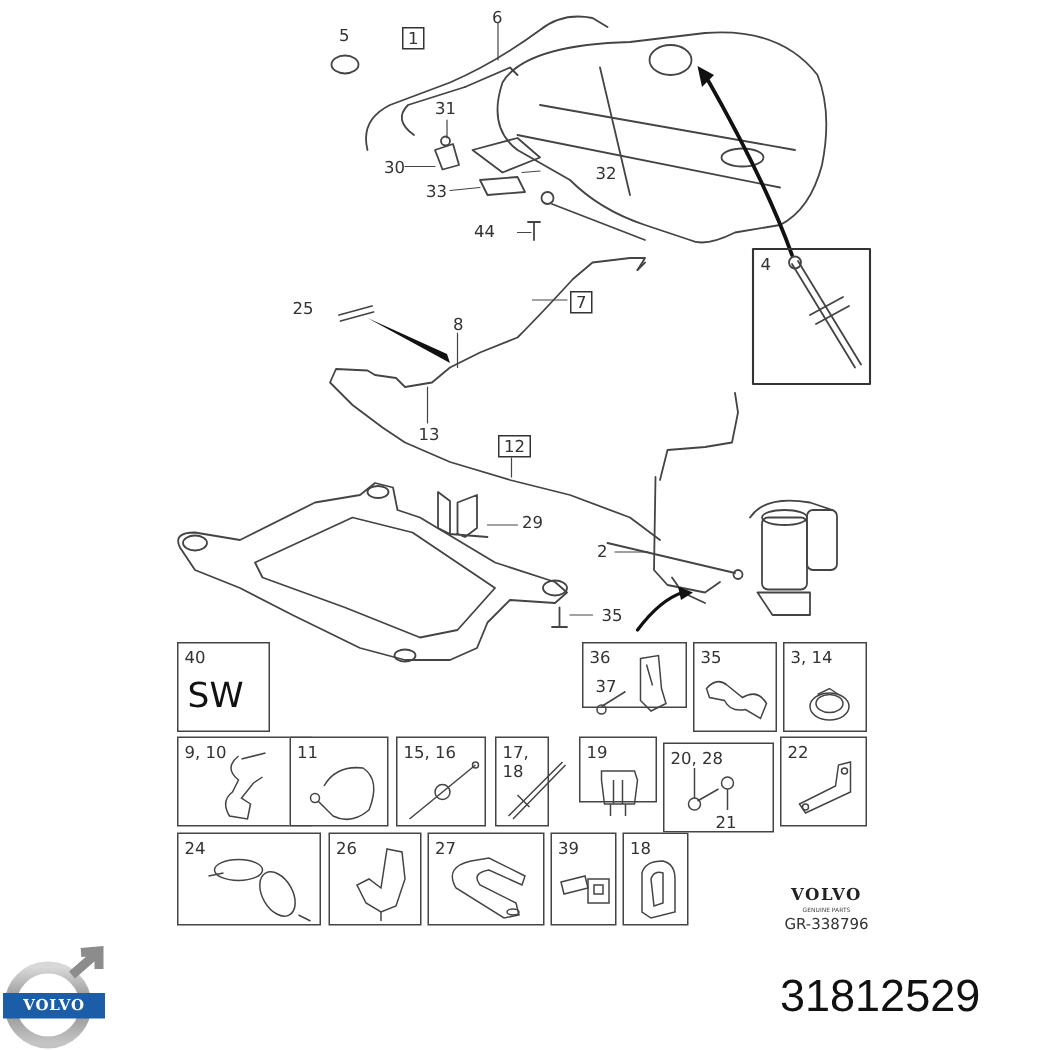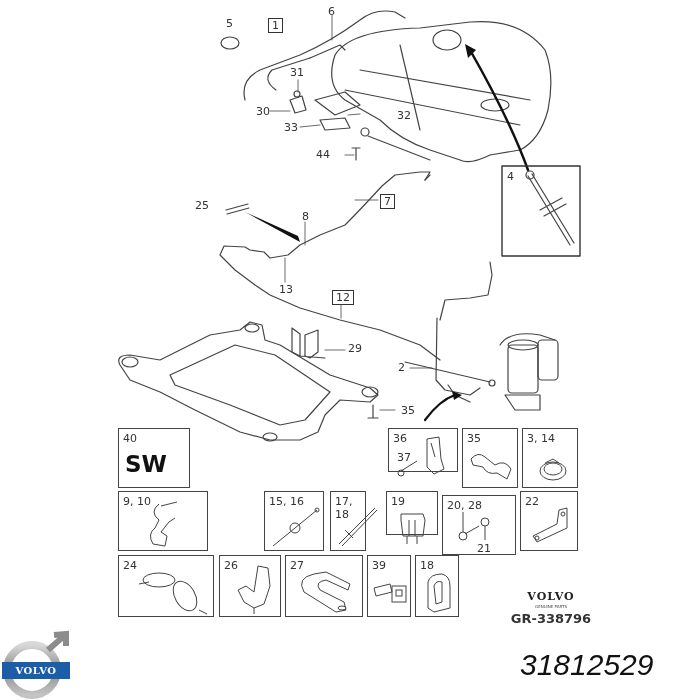--- a/index.html
+++ b/index.html
@@ -4,27 +4,27 @@
 <style>
   html, body { margin: 0; padding: 0; background: #ffffff; }
   body { width: 700px; height: 700px; position: relative; overflow: hidden;
          font-family: "DejaVu Sans", sans-serif; color: #222; }
   .diagram { position: absolute; left: 0; top: 0; width: 700px; height: 700px; }
   svg.art { position: absolute; left: 0; top: 0; }
   .callout { position: absolute; font-size: 11px; color: #333; line-height: 1; white-space: nowrap; }
   .boxed { border: 1px solid #333; padding: 1px 3px; background: #fff; }
   .cell { position: absolute; border: 1.5px solid #444; background: #fff; box-sizing: border-box; }
   .cell-label { position: absolute; left: 4px; top: 3px; font-size: 11px; color: #333; }
-  .sw-text { position: absolute; left: 6px; top: 22px; font-size: 23px; font-weight: bold; color: #111; }
+  .sw-text { position: absolute; left: 6px; top: 22px; font-size: 23px; font-weight: normal; color: #111; }
   .volvo-gp { position: absolute; left: 506px; top: 590px; width: 90px; text-align: center; }
   .volvo-word { font-family: "DejaVu Serif", serif; font-weight: bold; font-size: 11px; letter-spacing: 1px; color: #222; }
   .volvo-sub { font-size: 4px; color: #444; margin-top: 1px; }
-  .volvo-ref { font-size: 13px; color: #333; margin-top: 2px; font-weight: bold; }
+  .volvo-ref { font-size: 10px; color: #333; margin-top: 2px; }
   .part-number { position: absolute; left: 520px; top: 648px; font-family: "Liberation Sans", sans-serif;
-                 font-size: 30px; color: #111; font-style: italic; }
+                 font-size: 30px; color: #111; }
   .logo { position: absolute; left: 0; top: 630px; width: 72px; height: 70px; }
   .logo-band { position: absolute; left: 2px; top: 32px; width: 68px; height: 17px; background: #1b5ea7;
                color: #fff; font-family: "DejaVu Serif", serif; font-weight: bold; font-size: 10px;
                text-align: center; line-height: 17px; letter-spacing: 0.5px; }
 </style>
 </head>
 <body>
 
 <div class="diagram">
 
@@ -109,21 +109,21 @@
   <span class="callout" style="left:507px;top:171px">4</span>
   <span class="callout" style="left:195px;top:200px">25</span>
   <span class="callout" style="left:302px;top:211px">8</span>
   <span class="callout boxed" style="left:380px;top:194px">7</span>
   <span class="callout" style="left:279px;top:284px">13</span>
   <span class="callout boxed" style="left:332px;top:290px">12</span>
   <span class="callout" style="left:348px;top:343px">29</span>
   <span class="callout" style="left:398px;top:362px">2</span>
   <span class="callout" style="left:401px;top:405px">35</span>
 
-  <div class="cell" style="left:118px;top:428px;width:72px;height:60px">
+  <div class="cell" style="left:118px;top:428px;width:62px;height:60px">
     <span class="cell-label">40</span>
     <span class="sw-text">SW</span>
   </div>
   <div class="cell" style="left:388px;top:428px;width:70px;height:44px">
     <span class="cell-label">36</span>
     <span class="cell-label" style="left:8px;top:22px">37</span>
     <svg width="70" height="60" style="position:absolute;left:0;top:0" fill="none" stroke="#444" stroke-width="1">
       <path d="M38 10 L50 8 L52 30 L55 40 L45 45 L38 38 Z M42 14 L46 28"></path>
         <path d="M12 42 L28 32"></path>
         <circle cx="12" cy="44" r="3"></circle>
@@ -142,20 +142,27 @@
         <ellipse cx="30" cy="40" rx="9" ry="6"></ellipse>
         <path d="M22 34 L30 30 L36 34"></path>
     </svg>
   </div>
 
   <div class="cell" style="left:118px;top:491px;width:90px;height:60px">
     <span class="cell-label">9, 10</span>
     <svg width="70" height="60" style="position:absolute;left:0;top:0" fill="none" stroke="#444" stroke-width="1">
       <path d="M40 12 Q30 20 40 28 L36 36 Q28 42 34 52 L46 54 L48 44 L42 40 L50 30 L56 26"></path>
         <path d="M42 14 L58 10"></path>
+    </svg>
+  </div>
+  <div class="cell" style="left:193px;top:491px;width:66px;height:60px">
+    <span class="cell-label">11</span>
+    <svg width="66" height="60" style="position:absolute;left:0;top:0" fill="none" stroke="#444" stroke-width="1">
+      <path d="M22 32 Q30 18 48 20 Q60 28 52 48 Q40 58 28 52 L18 42"></path>
+        <circle cx="16" cy="40" r="3"></circle>
     </svg>
   </div>
   <div class="cell" style="left:264px;top:491px;width:60px;height:60px">
     <span class="cell-label">15, 16</span>
     <svg width="60" height="60" style="position:absolute;left:0;top:0" fill="none" stroke="#444" stroke-width="1">
       <path d="M8 54 L52 18"></path>
         <circle cx="30" cy="36" r="5"></circle>
         <circle cx="52" cy="18" r="2"></circle>
     </svg>
   </div>

